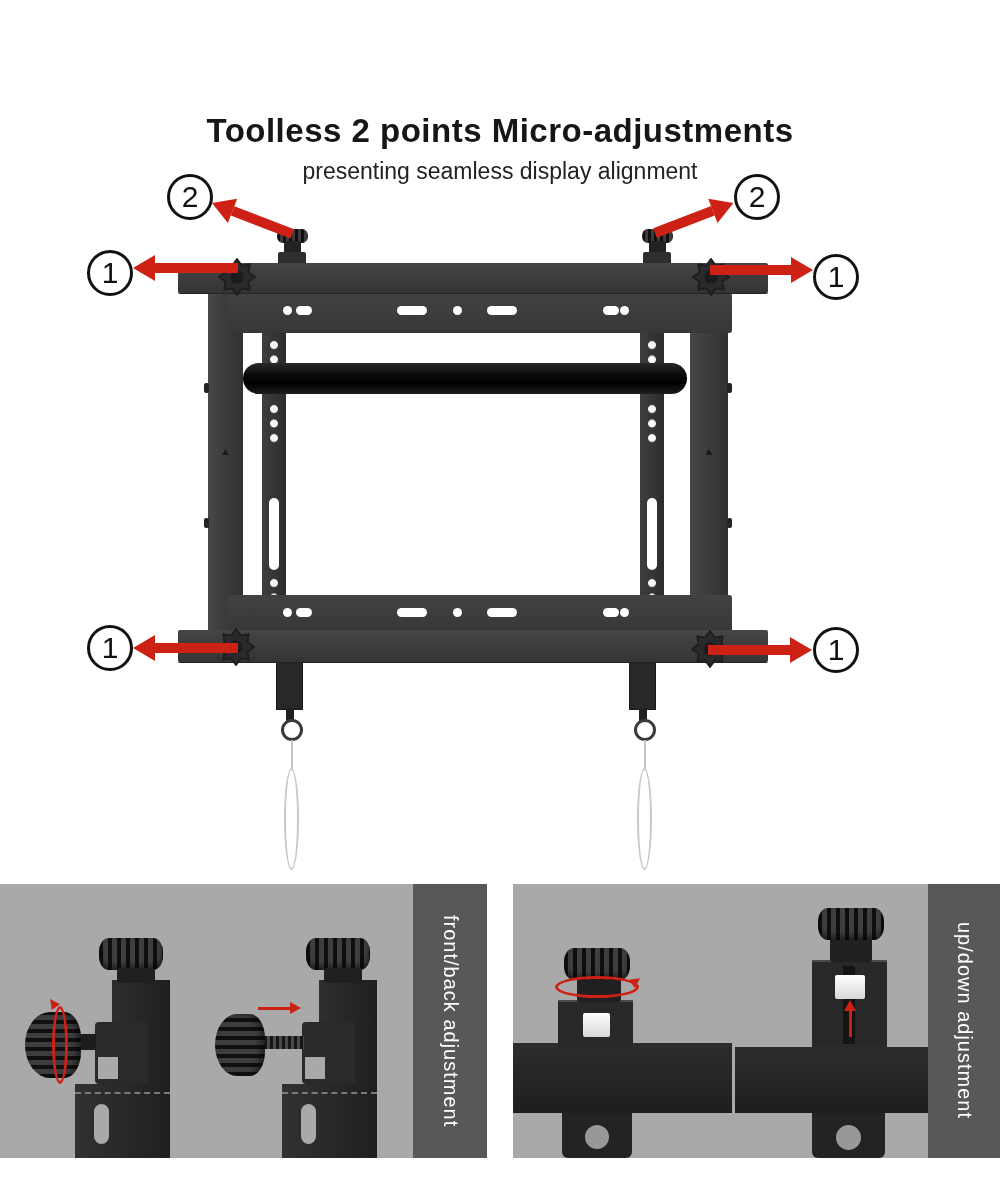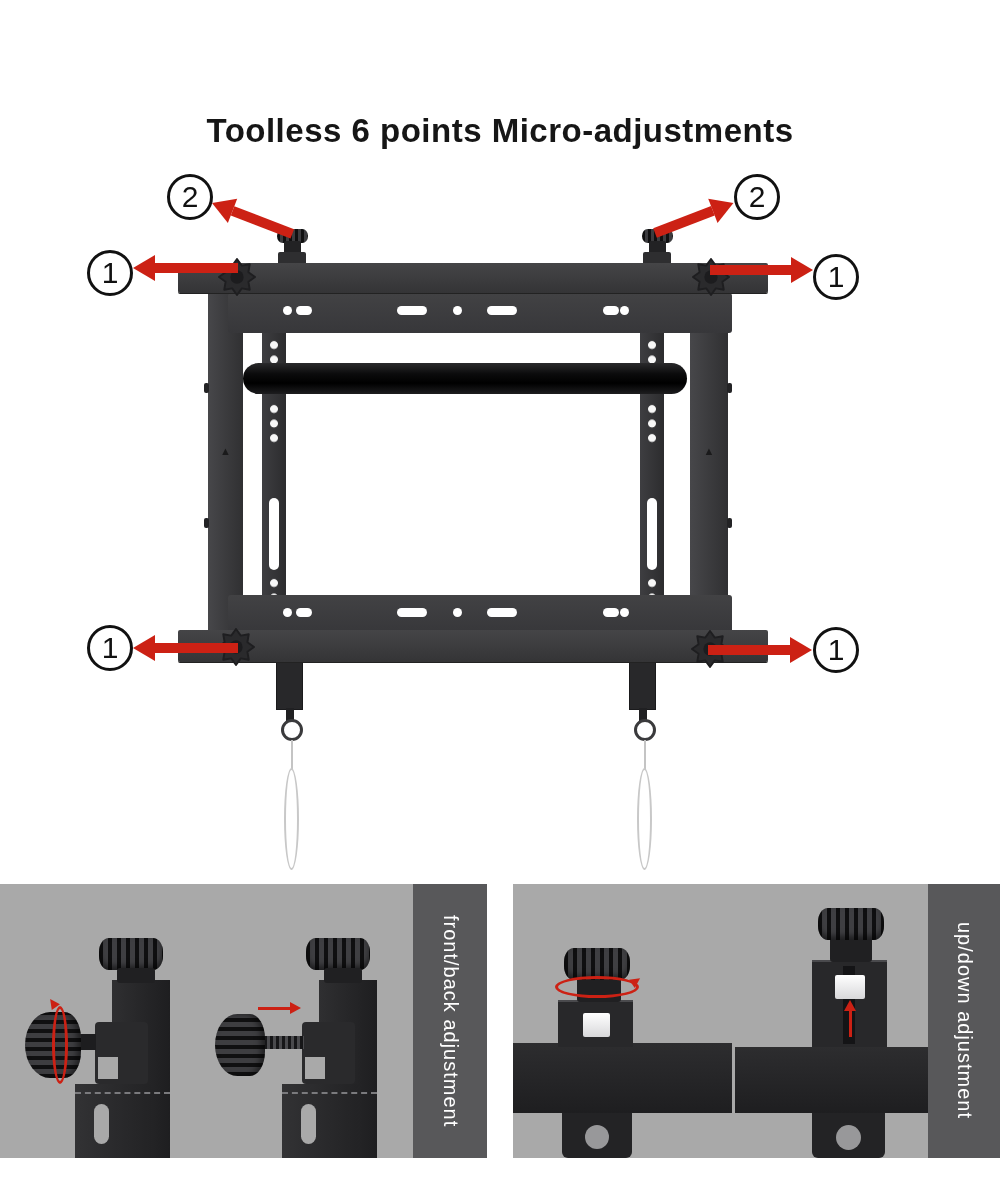--- a/index.html
+++ b/index.html
@@ -91,21 +91,22 @@
   .white-sq { position:absolute; background:linear-gradient(180deg,#fff,#d8d8da); border-radius:2px; }
   .tab { position:absolute; background:#232325; border-radius:0 0 6px 6px; }
   .tab-hole { position:absolute; border-radius:50%; background:#98989a; }
   .groove { position:absolute; background:#141416; }
 </style>
 </head>
 <body>
 
 <div class="page">
 
-  <div class="title">Toolless 6 points Micro-adjustments</div>
+  <div class="title">Toolless 2 points Micro-adjustments</div>
+  <div class="subtitle">presenting seamless display alignment</div>
 
   <div>
 
     <div class="rail-inner" style="left:262px;top:300px;width:24px;height:305px;">
       <div class="dots" style="top:38px;height:58px;"></div>
       <div class="dots" style="top:102px;height:44px;"></div>
       <div class="slot-v" style="top:198px;height:72px;"></div>
       <div class="dots" style="top:276px;height:29px;"></div>
     </div>
     <div class="rail-inner" style="left:640px;top:300px;width:24px;height:305px;">

